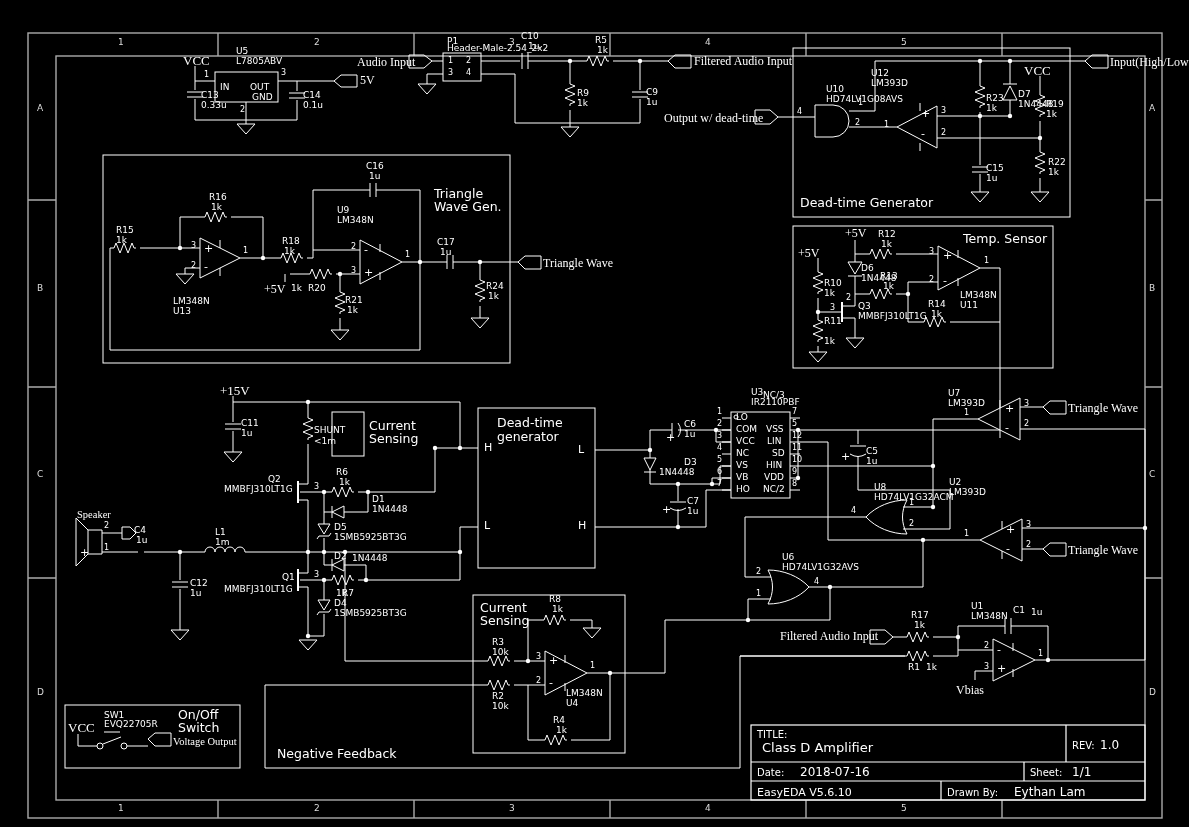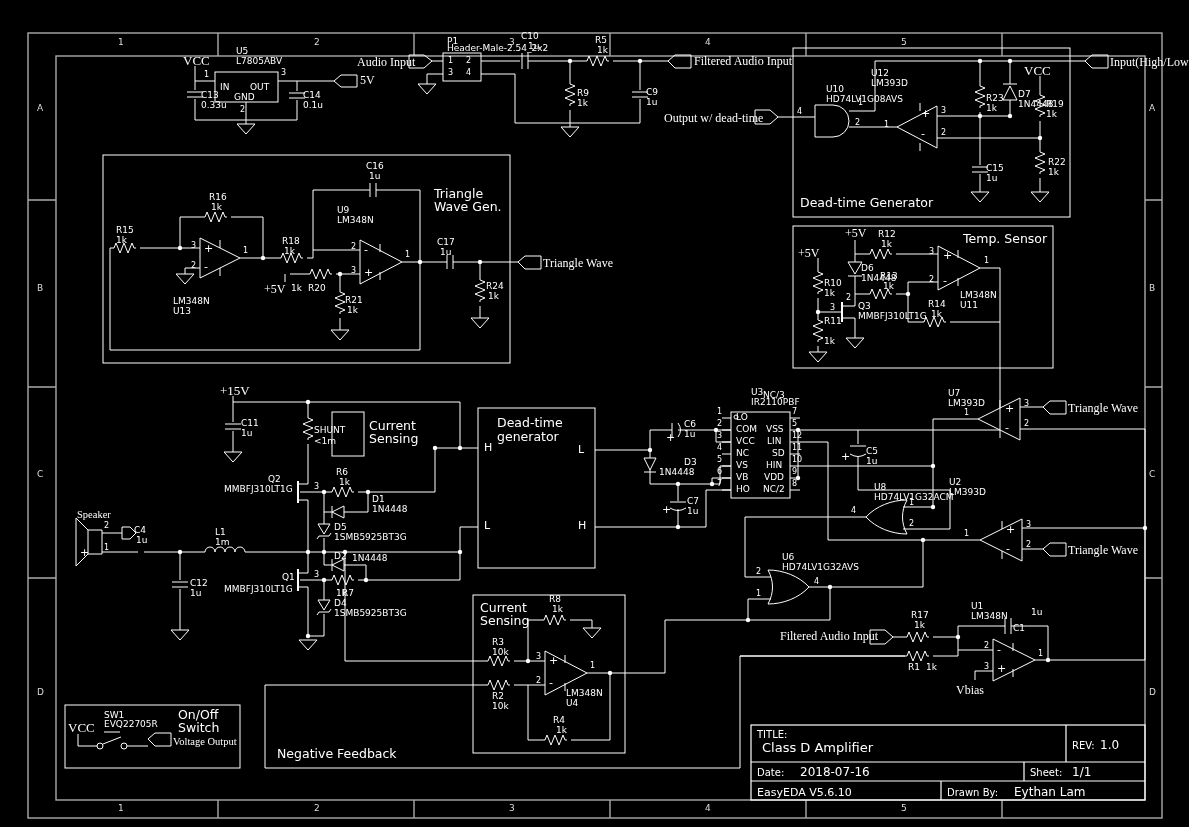--- a/index.html
+++ b/index.html
@@ -346,21 +346,21 @@
 <b class="L o" style="left:264px;top:282px">+5V</b>
 <b class="L o" style="left:845px;top:226px">+5V</b>
 <b class="L o" style="left:798px;top:246px">+5V</b>
 <b class="L n" style="left:220px;top:383px">+15V</b>
 <b class="L o" style="left:956px;top:683px">Vbias</b>
 
 <b class="L r" style="left:236px;top:46px">U5</b>
 <b class="L r" style="left:236px;top:56px">L7805ABV</b>
 <b class="L r" style="left:220px;top:82px">IN</b>
 <b class="L r" style="left:250px;top:82px">OUT</b>
-<b class="L r" style="left:234px;top:92px">GND</b>
+<b class="L r" style="left:252px;top:92px">GND</b>
 <b class="L p" style="left:204px;top:70px">1</b>
 <b class="L p" style="left:281px;top:68px">3</b>
 <b class="L p" style="left:240px;top:105px">2</b>
 <b class="L r" style="left:201px;top:90px">C13</b>
 <b class="L r" style="left:201px;top:100px">0.33u</b>
 <b class="L r" style="left:303px;top:90px">C14</b>
 <b class="L r" style="left:303px;top:100px">0.1u</b>
 <b class="L r" style="left:447px;top:36px">P1</b>
 <b class="L r" style="left:447px;top:43px">Header-Male-2.54_2x2</b>
 <b class="L p" style="left:448px;top:56px">1</b>
@@ -557,21 +557,21 @@
 <b class="L p" style="left:756px;top:567px">2</b>
 <b class="L p" style="left:756px;top:589px">1</b>
 <b class="L p" style="left:814px;top:577px">4</b>
 
 <b class="L r" style="left:911px;top:610px">R17</b>
 <b class="L r" style="left:914px;top:620px">1k</b>
 <b class="L r" style="left:908px;top:662px">R1</b>
 <b class="L r" style="left:926px;top:662px">1k</b>
 <b class="L r" style="left:971px;top:601px">U1</b>
 <b class="L r" style="left:971px;top:611px">LM348N</b>
-<b class="L r" style="left:1013px;top:623px">C1</b>
+<b class="L r" style="left:1013px;top:605px">C1</b>
 <b class="L r" style="left:1031px;top:607px">1u</b>
 <b class="L p" style="left:984px;top:641px">2</b>
 <b class="L p" style="left:984px;top:662px">3</b>
 <b class="L p" style="left:1038px;top:649px">1</b>
 <b class="L pm" style="left:997px;top:643px">-</b>
 <b class="L pm" style="left:997px;top:662px">+</b>
 
 <b class="L r" style="left:549px;top:594px">R8</b>
 <b class="L r" style="left:552px;top:604px">1k</b>
 <b class="L r" style="left:492px;top:637px">R3</b>

